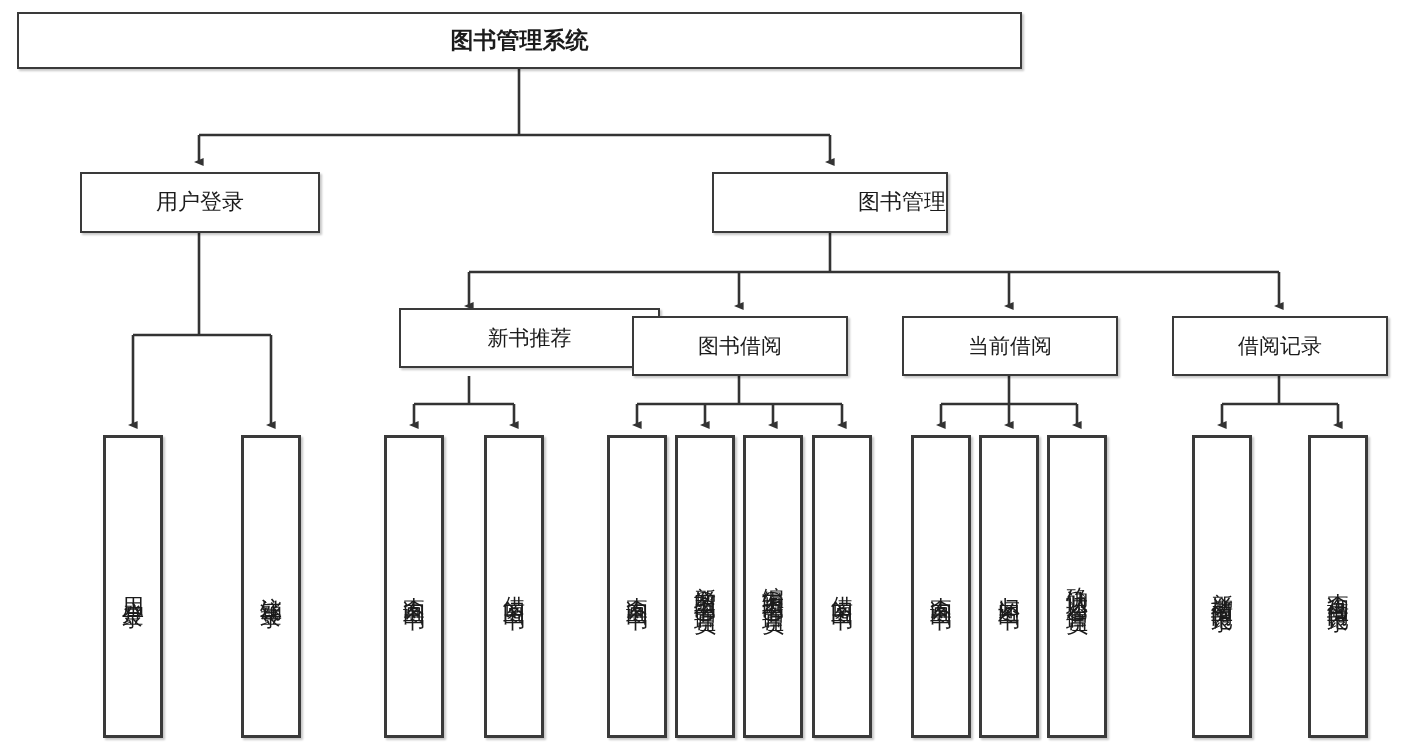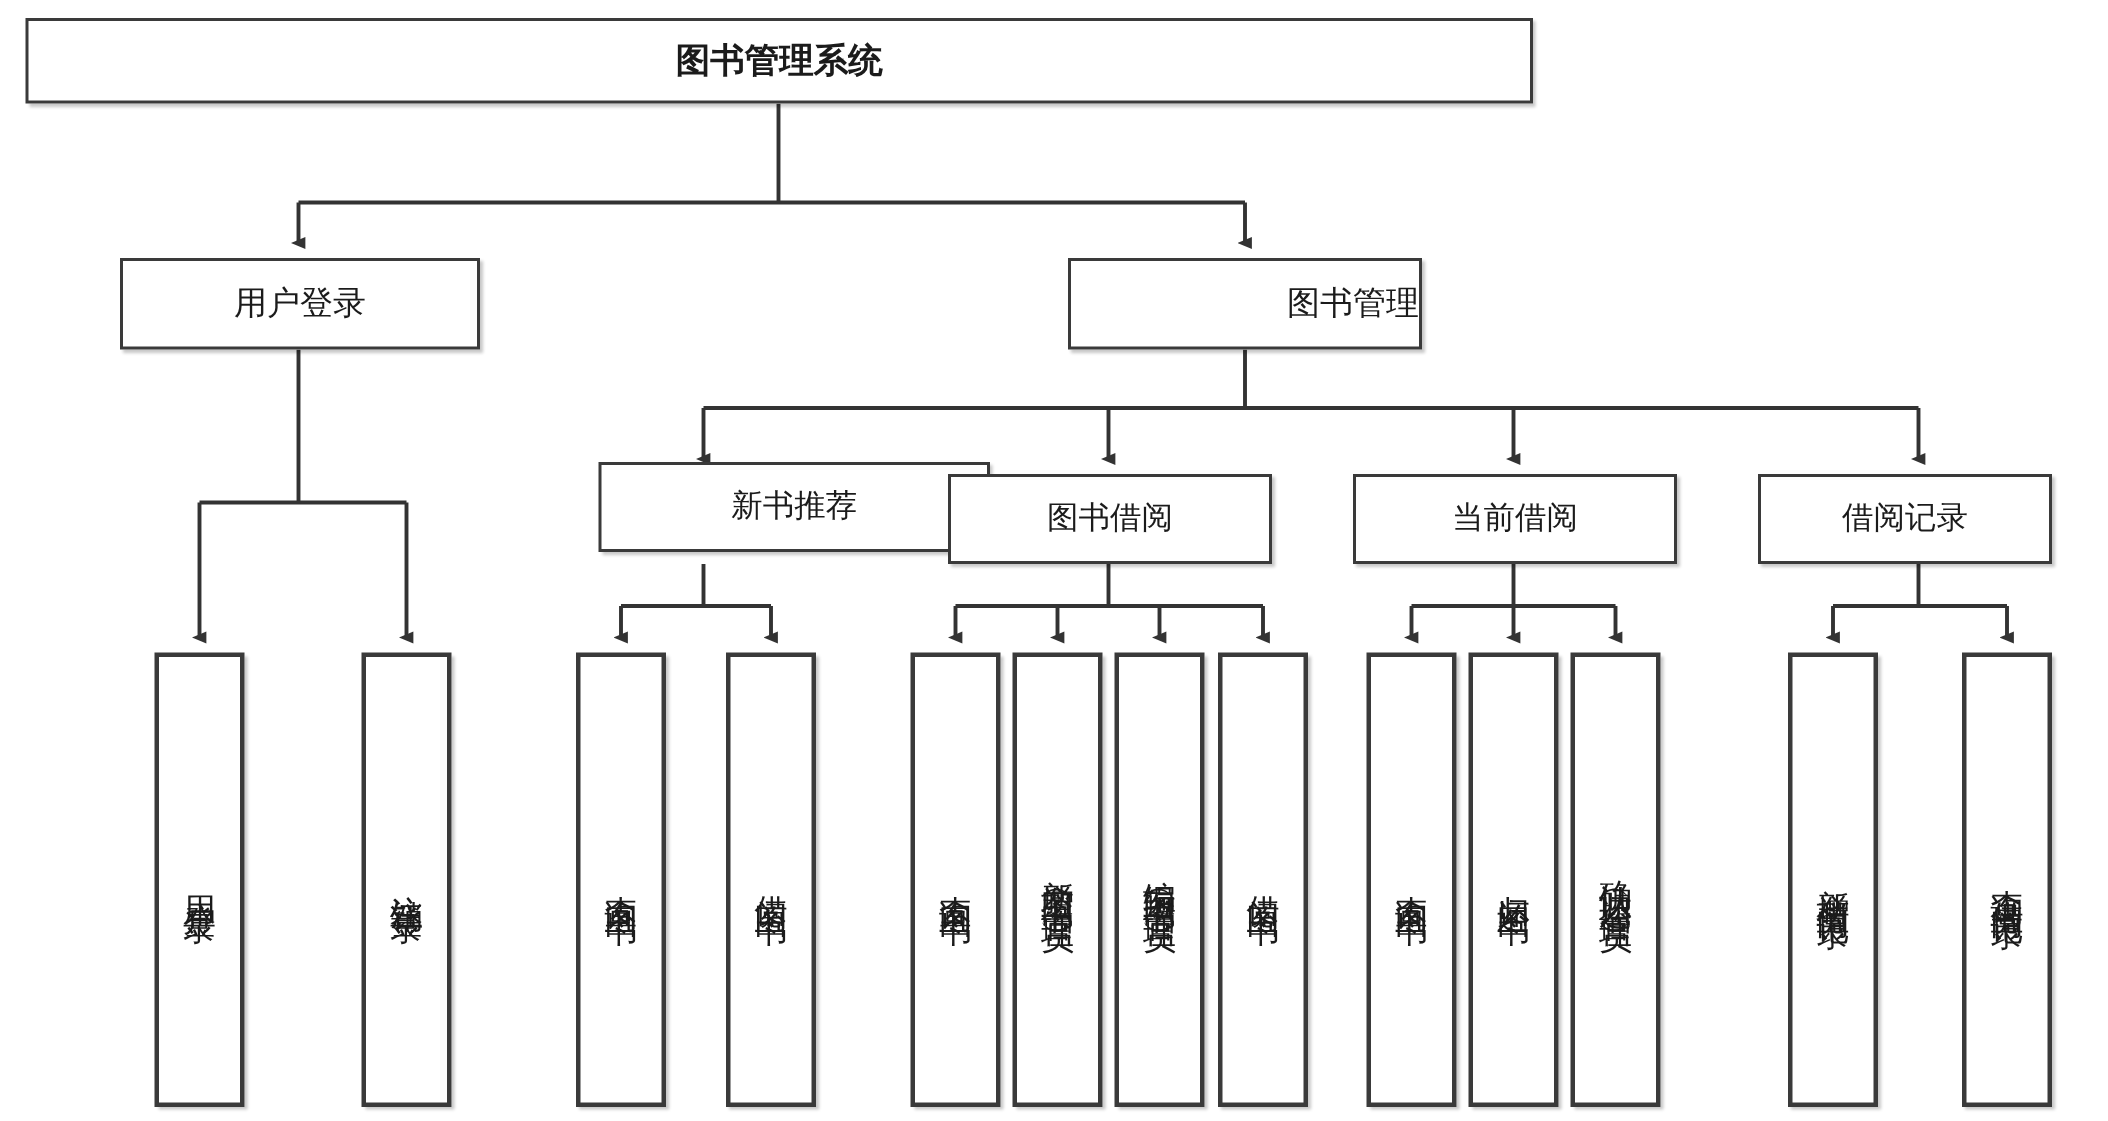--- a/index.html
+++ b/index.html
@@ -149,21 +149,21 @@
   </div>
 
   <div class="node node-l3" style="left:902px; top:316px; width:216px; height:60px;">
     <span class="node-label">当前借阅</span>
   </div>
 
   <div class="node node-l3" style="left:632px; top:316px; width:216px; height:60px;">
     <span class="node-label">图书借阅</span>
   </div>
 
-  <div class="node node-l3" style="left:1172px; top:316px; width:196px; height:60px;">
+  <div class="node node-l3" style="left:1172px; top:316px; width:216px; height:60px;">
     <span class="node-label">借阅记录</span>
   </div>
 
   <div class="node node-leaf" style="left:103px; top:435px; width:60px; height:303px;">
     <span class="node-label">用户登录</span>
   </div>
 
   <div class="node node-leaf" style="left:241px; top:435px; width:60px; height:303px;">
     <span class="node-label">注销登录</span>
   </div>

